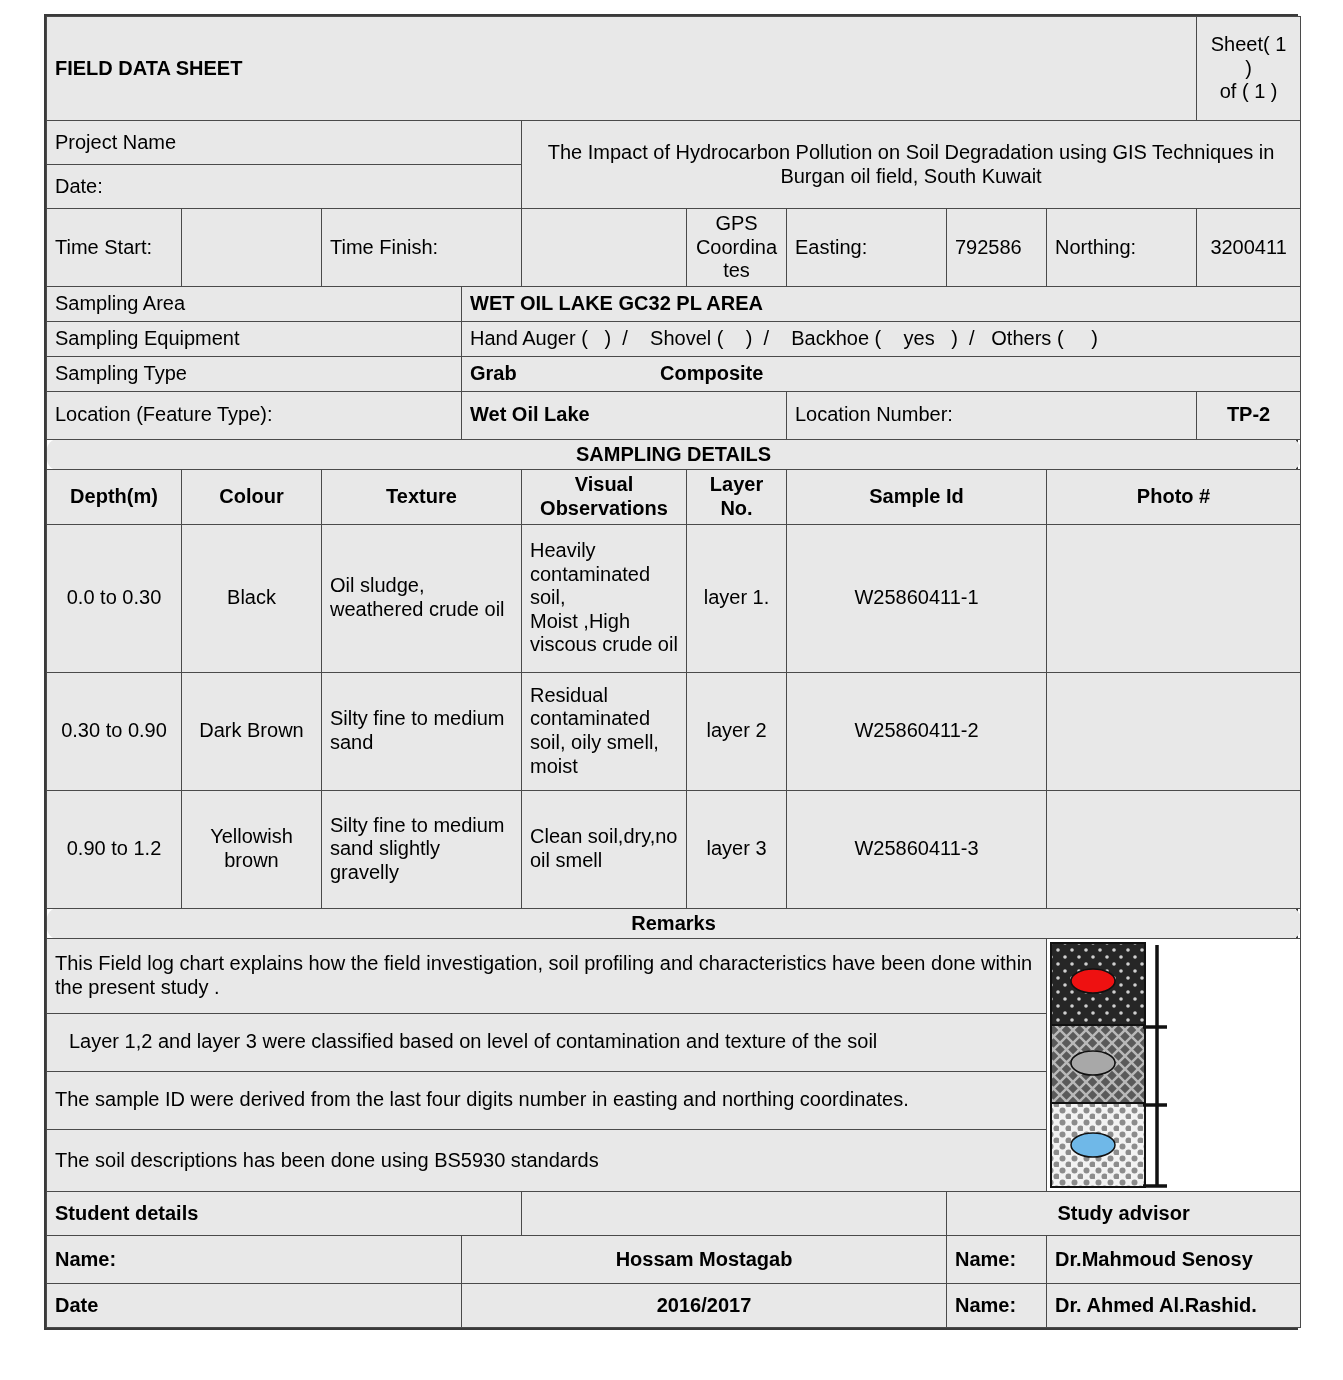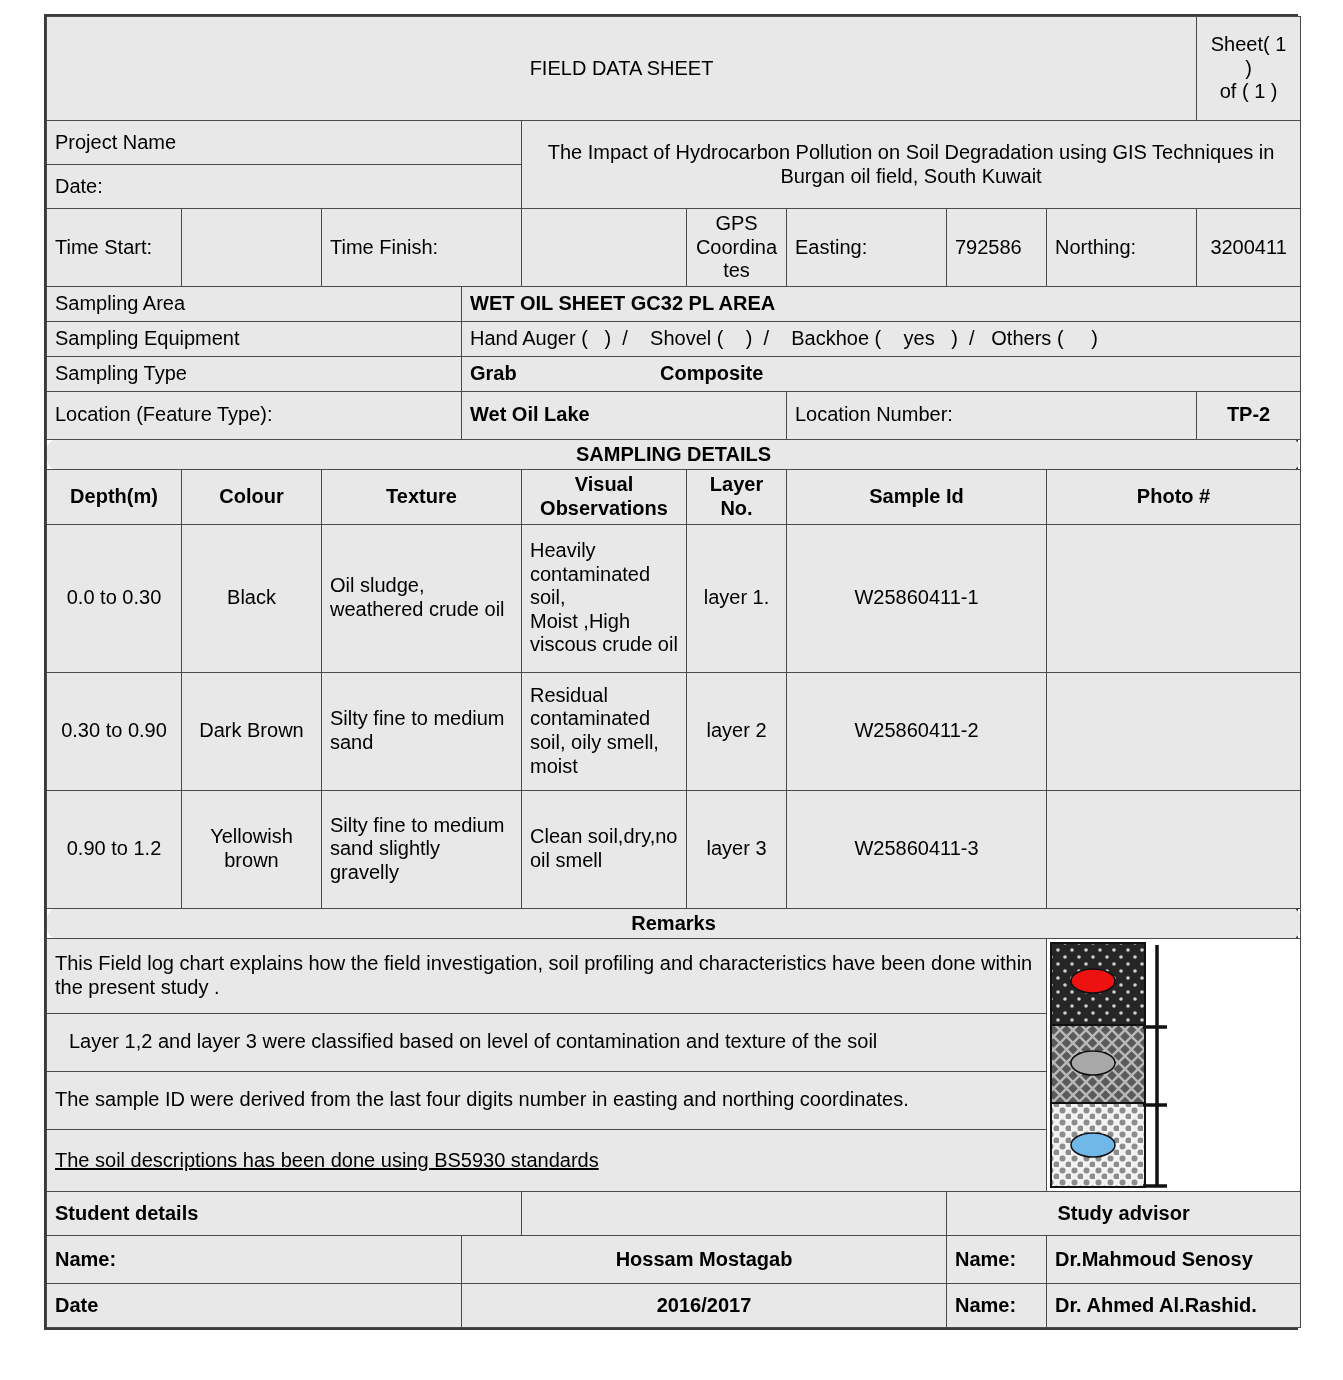--- a/index.html
+++ b/index.html
@@ -26,21 +26,21 @@
     box-sizing:border-box;
     word-wrap:break-word;
   }
   .b{font-weight:bold;}
   .c{text-align:center;}
   .white{background:#ffffff;}
   .gray{background:#d4d4d4;}
   .peach{background:#fbcd9e;}
   .orange{background:#f79b1e;}
   .yellow{background:#ffff00;}
-  .title-cell{font-size:22px;font-weight:normal;text-align:center;height:104px;}
+  .title-cell{font-size:22px;font-weight:bold;text-align:left;height:104px;}
   .sheetno{font-size:21px;text-align:center;line-height:1.3;}
   .proj{font-size:21px;text-align:center;line-height:1.25;}
   .lbl{font-size:21px;}
   .banner{font-size:21px;font-weight:bold;text-align:center;padding:5px 0;border-radius:11px;}
   .colhead{font-size:21px;font-weight:bold;text-align:center;line-height:1.18;padding:10px 4px;}
   .datacell{font-size:21px;background:#ffffff;line-height:1.25;padding:6px 10px;vertical-align:middle;}
   .datacell.c{text-align:center;}
   .remark{font-size:21px;background:#ffffff;padding:14px 12px;line-height:1.3;}
   .footlbl{font-size:21px;font-weight:bold;}
   
@@ -89,21 +89,21 @@
     <td class="lbl"></td>
     <td class="lbl c">GPS Coordinates</td>
     <td class="lbl">Easting:</td>
     <td class="lbl">792586</td>
     <td class="lbl">Northing:</td>
     <td class="lbl c">3200411</td>
   </tr>
 
   <tr>
     <td colspan="3" class="lbl" style="height:35px;">Sampling Area</td>
-    <td colspan="7" class="lbl b">WET OIL SHEET GC32 PL AREA</td>
+    <td colspan="7" class="lbl b">WET OIL LAKE GC32 PL AREA</td>
   </tr>
 
   <tr>
     <td colspan="3" class="lbl" style="height:35px;">Sampling Equipment</td>
     <td colspan="7" class="lbl" style="white-space:pre;">Hand Auger (   )  /    Shovel (    )  /    Backhoe (    yes   )  /   Others (     )</td>
   </tr>
 
   <tr>
     <td colspan="3" class="lbl" style="height:35px;margin-left:48px;">Sampling Type</td>
     <td colspan="7" class="lbl">
@@ -212,21 +212,21 @@
       </div>
     </td>
   </tr>
   <tr>
     <td colspan="8" class="remark" style="height:48px;padding-left:22px;">Layer 1,2 and layer 3 were classified based on level of contamination and texture of the soil</td>
   </tr>
   <tr>
     <td colspan="8" class="remark" style="height:48px;">The sample ID were derived from the last four digits number in easting and northing coordinates.</td>
   </tr>
   <tr>
-    <td colspan="8" class="remark" style="height:52px;text-decoration:underline;">The soil descriptions has been done using BS5930 standards</td>
+    <td colspan="8" class="remark" style="height:52px;">The soil descriptions has been done using BS5930 standards</td>
   </tr>
 
   <tr>
     <td colspan="4" class="gray footlbl" style="height:44px;">Student details</td>
     <td colspan="3" class="gray"></td>
     <td colspan="3" class="gray footlbl c">Study advisor</td>
   </tr>
 
   <tr>
     <td colspan="3" class="yellow footlbl" style="height:48px;">Name:</td>

